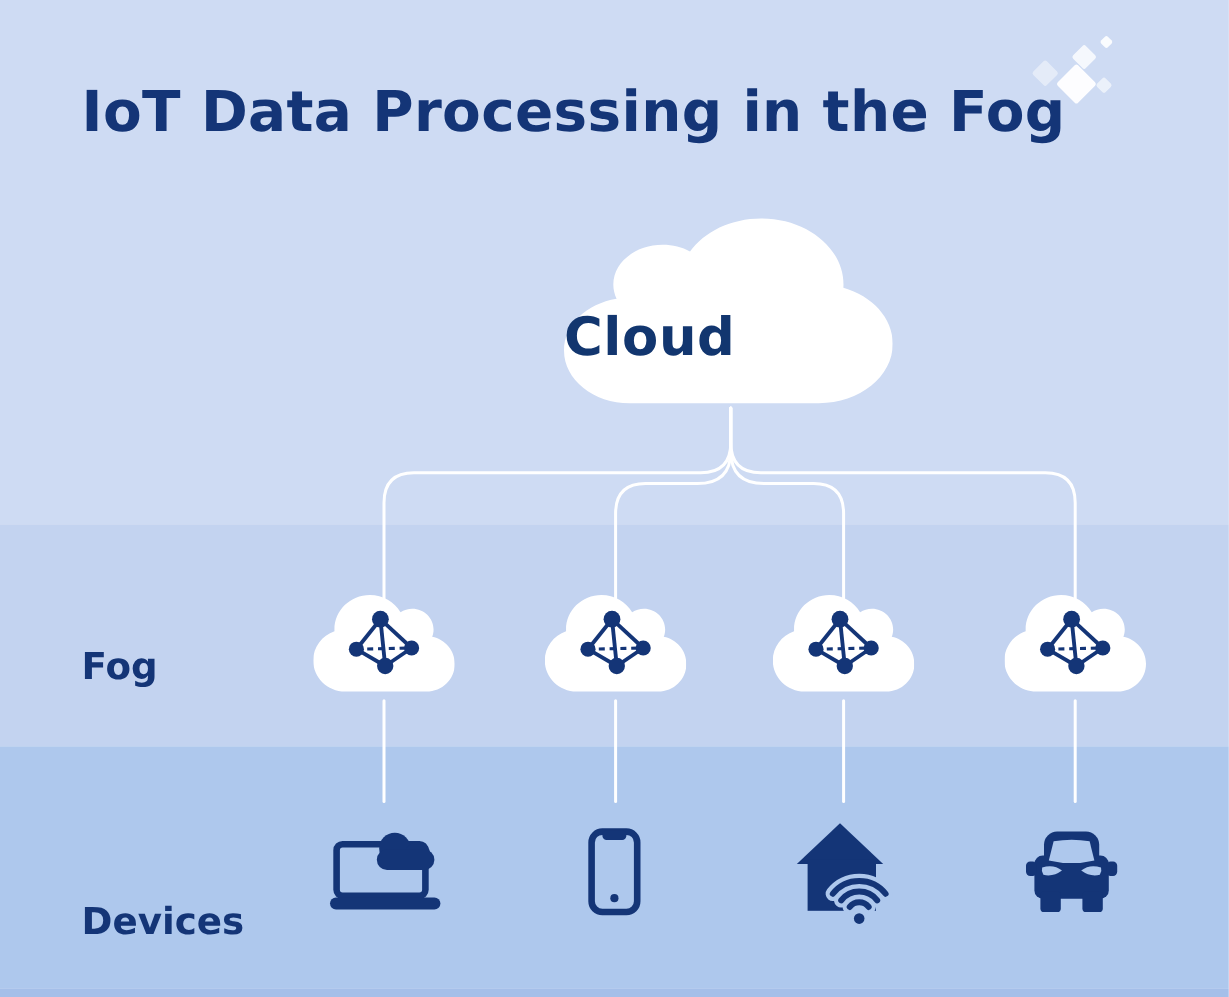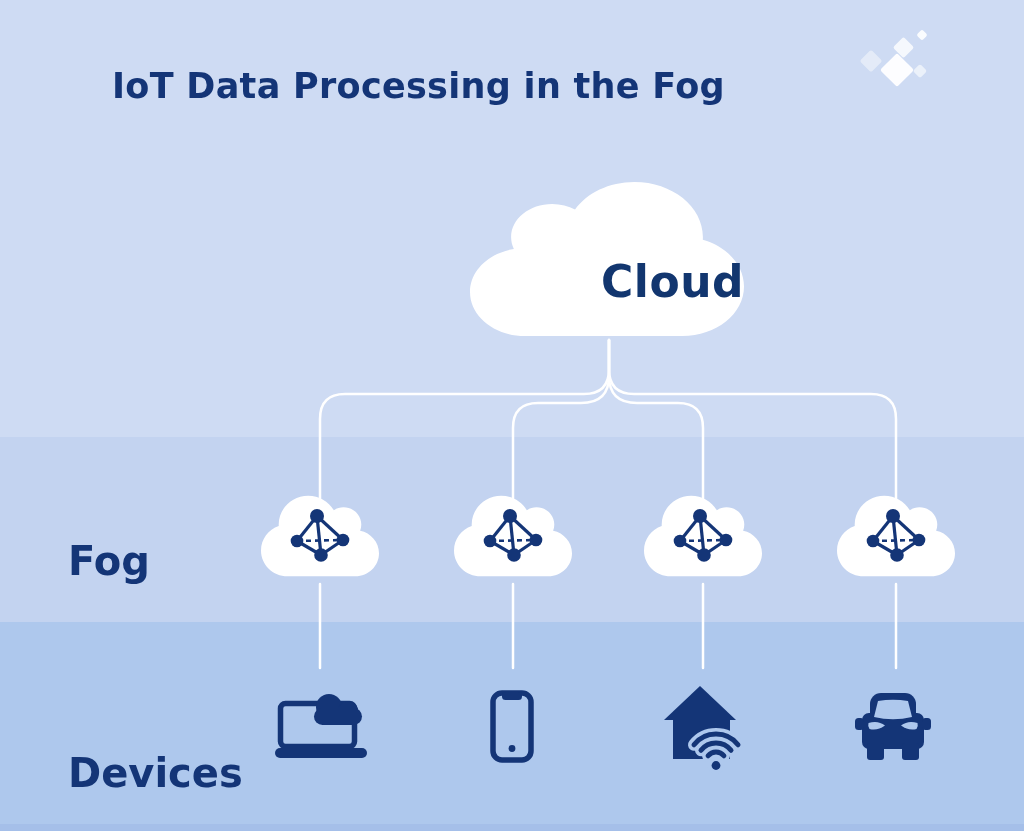--- a/index.html
+++ b/index.html
@@ -11,47 +11,47 @@
   .band-top{top:0;height:437px;background:#cedbf3;}
   .band-fog{top:437px;height:185px;background:#c3d3f0;}
   .band-devices{top:622px;height:202px;background:#aec8ed;}
   .band-footer{top:824px;height:7px;background:#a5bfe9;}
 
   .connectors{position:absolute;left:0;top:0;}
   .connectors path{stroke:#ffffff;stroke-width:2.5;fill:none;stroke-linecap:round;stroke-linejoin:round;}
 
   .title{
     position:absolute;left:68px;top:66px;
-    font-size:35px;font-weight:800;color:#143577;letter-spacing:0.3px;white-space:nowrap;margin-left:44px;
+    font-size:47px;font-weight:800;color:#143577;letter-spacing:0.3px;white-space:nowrap;
   }
 
   .logo{position:absolute;left:803px;top:30px;width:170px;height:85px;}
   .logo-text{position:absolute;left:0;top:22px;color:#ffffff;font-weight:800;line-height:0.8;text-transform:lowercase;}
   .logo-line1{font-size:27px;letter-spacing:2.5px;}
   .logo-line2{font-size:27px;letter-spacing:0.5px;}
   .diamond{position:absolute;background:#ffffff;transform:rotate(45deg);border-radius:2px;}
   .d1{left:60px;top:23px;width:16px;height:16px;opacity:.45;}
   .d2{left:82px;top:28px;width:24px;height:24px;opacity:.95;}
   .d3{left:93px;top:10px;width:15px;height:15px;opacity:.8;}
   .d4{left:112px;top:36px;width:10px;height:10px;opacity:.6;}
   .d5{left:115px;top:1px;width:8px;height:8px;opacity:.9;}
 
   .main-cloud{position:absolute;left:470px;top:171px;width:274px;height:176px;}
   .main-cloud svg.cloudsvg{position:absolute;inset:0;width:100%;height:100%;transform:scaleX(-1);}
   .main-cloud-label{
-    position:absolute;left:0;top:85px;width:100%;text-align:right;
+    position:absolute;left:0;top:85px;width:100%;text-align:left;
     font-size:44px;font-weight:700;color:#12366f;letter-spacing:0.5px;
   }
 
   .fog-node{position:absolute;top:490px;width:118px;height:92px;}
   .fog-node svg.cloudsvg{position:absolute;inset:0;width:100%;height:100%;}
   .fog-node .net{position:absolute;left:50%;top:17px;transform:translateX(-50%);}
   .fog-1{left:261px;} .fog-2{left:454px;} .fog-3{left:644px;} .fog-4{left:837px;}
 
-  .row-label{position:absolute;left:68px;color:#143577;font-size:40px;font-weight:700;}
+  .row-label{position:absolute;left:68px;color:#143577;font-size:31px;font-weight:700;}
   .fog-label{top:538px;}
   .devices-label{top:750px;}
 
   .device{position:absolute;}
   .device-laptop{left:272px;top:687px;width:96px;height:74px;}
   .device-phone{left:490px;top:690px;width:44px;height:73px;}
   .device-home{left:660px;top:684px;width:86px;height:86px;}
   .device-car{left:855px;top:691px;width:76px;height:70px;}
   .device svg{display:block;width:100%;height:100%;overflow:visible;}
 </style>

